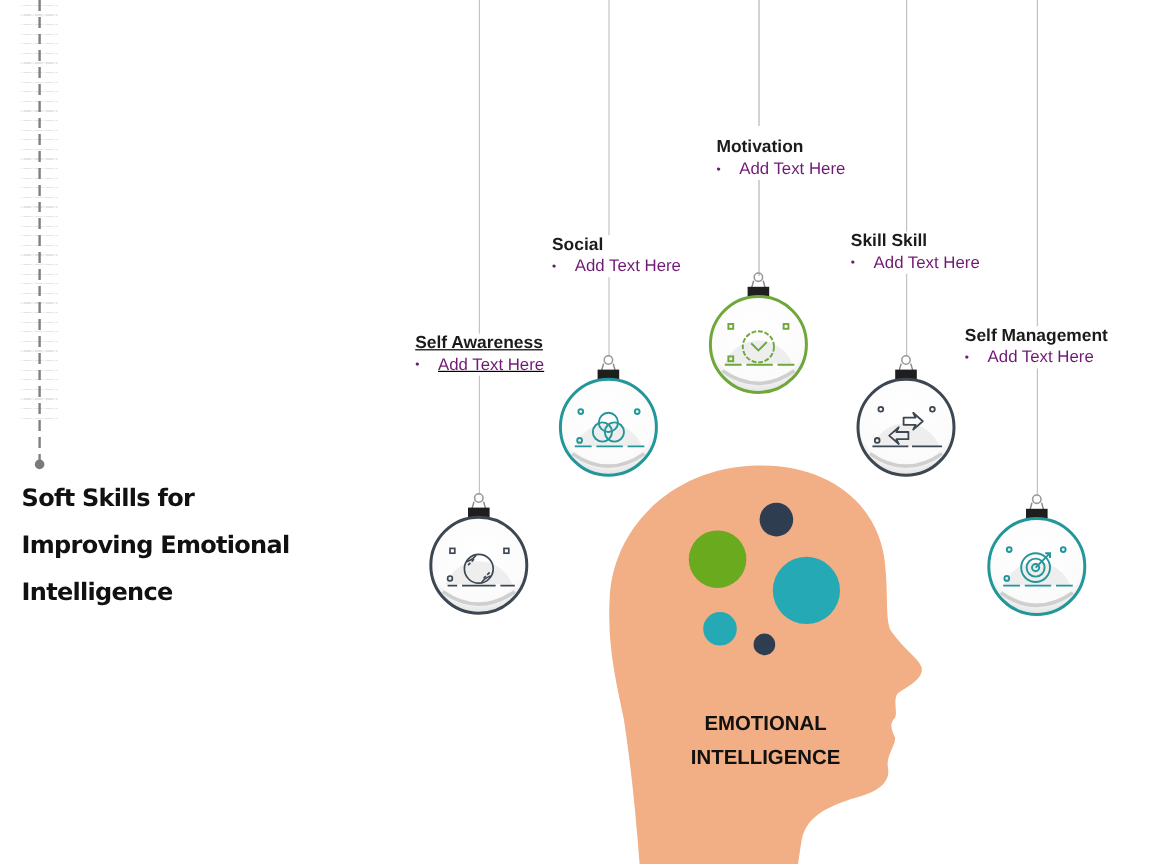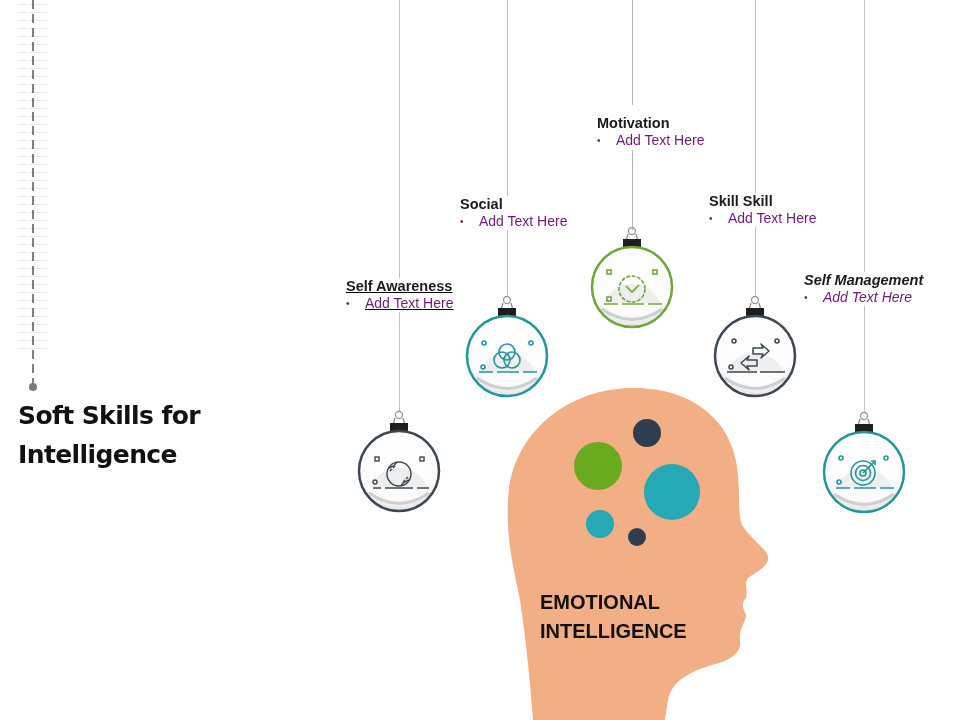--- a/index.html
+++ b/index.html
@@ -7,40 +7,41 @@
   .abs{position:absolute;}
   .pattern{left:17px;top:0;width:31px;height:352px;
     background-image:repeating-linear-gradient(to bottom, transparent 0px, transparent 4px, #e4e4e4 4px, #e4e4e4 5px, transparent 5px, transparent 8px);
   }
   .pattern-inner{left:17px;top:0;width:31px;height:352px;
     background-image:repeating-linear-gradient(to right, #ffffff 0px,#ffffff 3px, transparent 3px, transparent 9px);
     opacity:.55;}
   .dash-line{left:32px;top:0;width:2px;height:384px;
     background-image:repeating-linear-gradient(to bottom, #808080 0px,#808080 9px, transparent 9px, transparent 14px);}
   .dash-dot{left:29px;top:383px;width:8px;height:8px;border-radius:50%;background:#7a7a7a;}
-  .title{left:18px;top:396px;font-family:"DejaVu Sans",sans-serif;font-weight:bold;font-size:25px;line-height:39px;color:#111;letter-spacing:-0.6px;}
+  .title{left:18px;top:396px;font-family:"DejaVu Sans",sans-serif;font-weight:bold;font-size:20px;line-height:39px;color:#111;letter-spacing:-0.6px;}
   .title div{white-space:nowrap;}
   .vline{width:1px;background:#c3c3c3;}
   .label{white-space:nowrap;background:#fff;}
   .label .lt{font-weight:bold;font-size:14.5px;color:#1b1b1b;line-height:17px;}
   .label .ls{font-size:14px;color:#701a75;line-height:17px;}
   .label .ls .bul{display:inline-block;width:19px;font-size:10px;vertical-align:1px;}
   .head{left:0;top:0;}
-  .ei{left:540px;top:588px;width:196px;font-weight:bold;font-size:20px;line-height:29px;color:#111;}
+  .ei{left:540px;top:588px;width:196px;text-align:center;font-weight:bold;font-size:17px;line-height:29px;color:#111;}
 </style>
 </head>
 <body>
 
 <div class="abs pattern"></div>
 <div class="abs pattern-inner"></div>
 <div class="abs dash-line"></div>
 <div class="abs dash-dot"></div>
 
 <div class="abs title">
   <div>Soft Skills for</div>
+  <div>Improving Emotional</div>
   <div>Intelligence</div>
 </div>
 
 <div class="abs vline" style="left:399px;top:0;height:412px;"></div>
 <div class="abs vline" style="left:507px;top:0;height:297px;"></div>
 <div class="abs vline" style="left:632px;top:0;height:105px;background:#b5b5b5;"></div>
 <div class="abs vline" style="left:632px;top:150px;height:80px;background:#b5b5b5;"></div>
 <div class="abs vline" style="left:755px;top:0;height:297px;"></div>
 <div class="abs vline" style="left:864px;top:0;height:413px;"></div>
 
@@ -66,21 +67,21 @@
   <div class="ls"><span class="bul">•</span><span>Add Text Here</span></div>
 </div>
 <div class="abs label" style="left:597px;top:115px;background:transparent;">
   <div class="lt">Motivation</div>
   <div class="ls"><span class="bul">•</span><span>Add Text Here</span></div>
 </div>
 <div class="abs label" style="left:709px;top:193px;">
   <div class="lt">Skill Skill</div>
   <div class="ls"><span class="bul">•</span><span>Add Text Here</span></div>
 </div>
-<div class="abs label" style="left:804px;top:272px;font-style:italic;">
+<div class="abs label" style="left:804px;top:272px;">
   <div class="lt">Self Management</div>
   <div class="ls"><span class="bul">•</span><span>Add Text Here</span></div>
 </div>
 
 <svg width="0" height="0" style="position:absolute">
   <defs>
     <radialGradient id="glass" cx="50%" cy="35%" r="65%">
       <stop offset="0%" stop-color="#ffffff"></stop>
       <stop offset="80%" stop-color="#fbfbfb"></stop>
       <stop offset="100%" stop-color="#e2e2e2"></stop>

